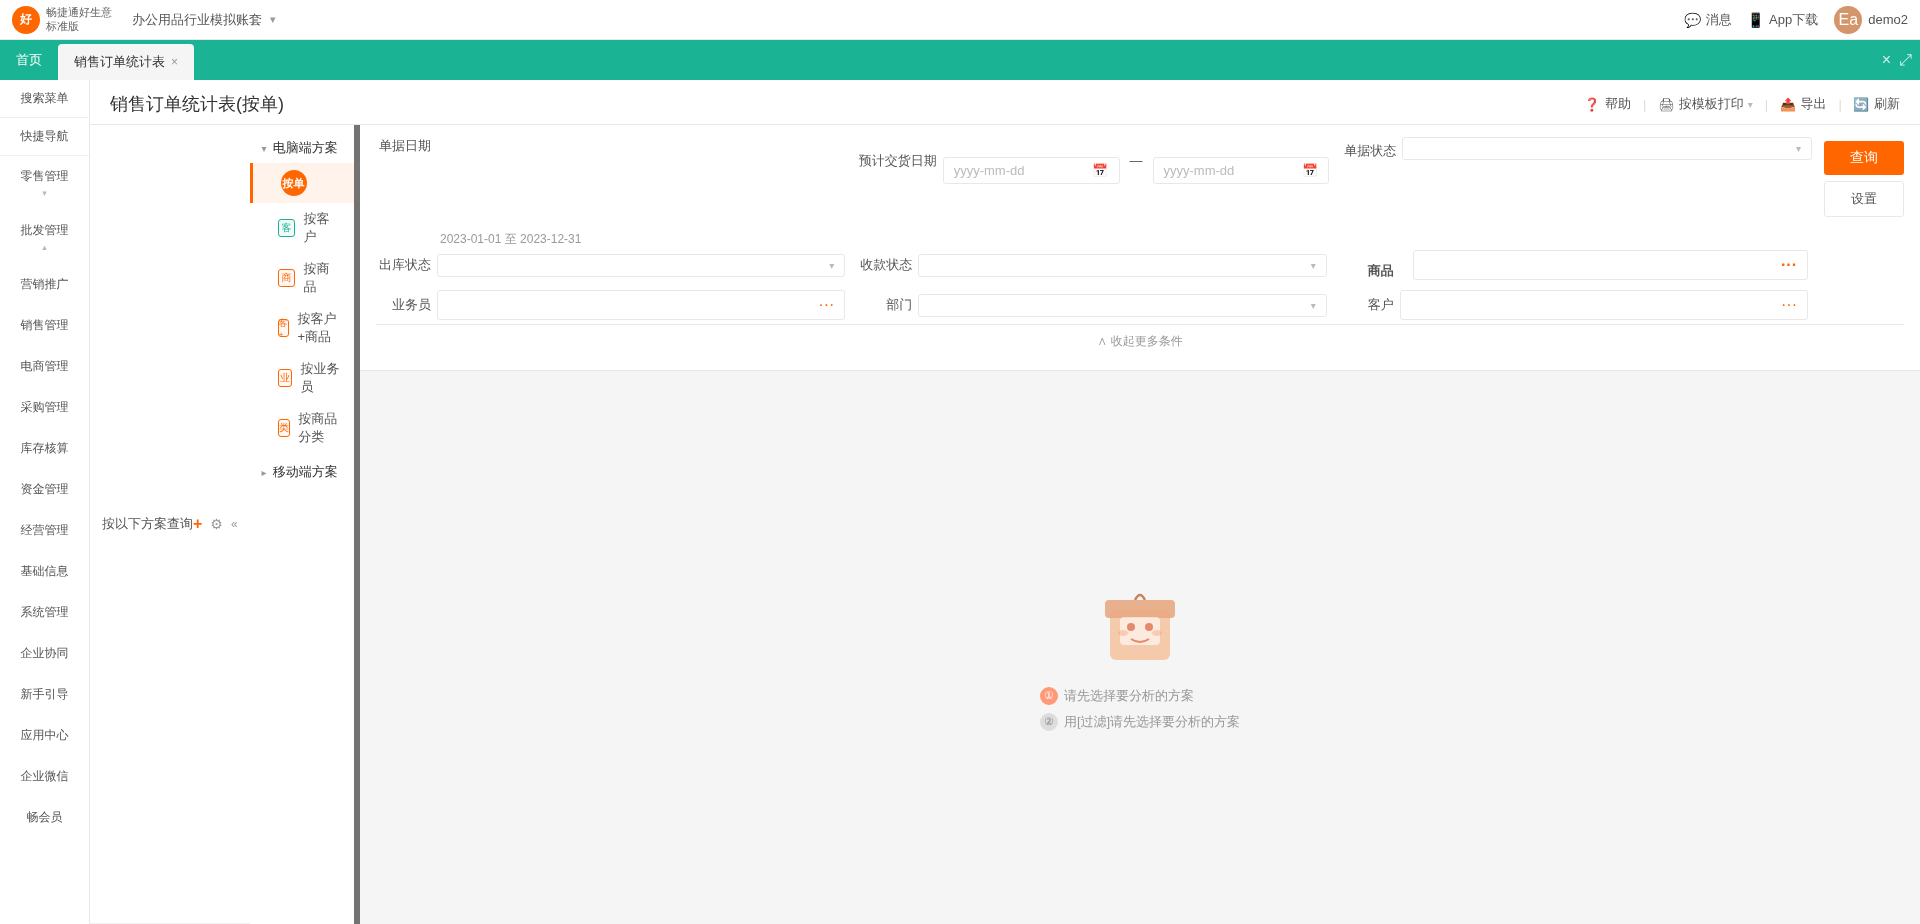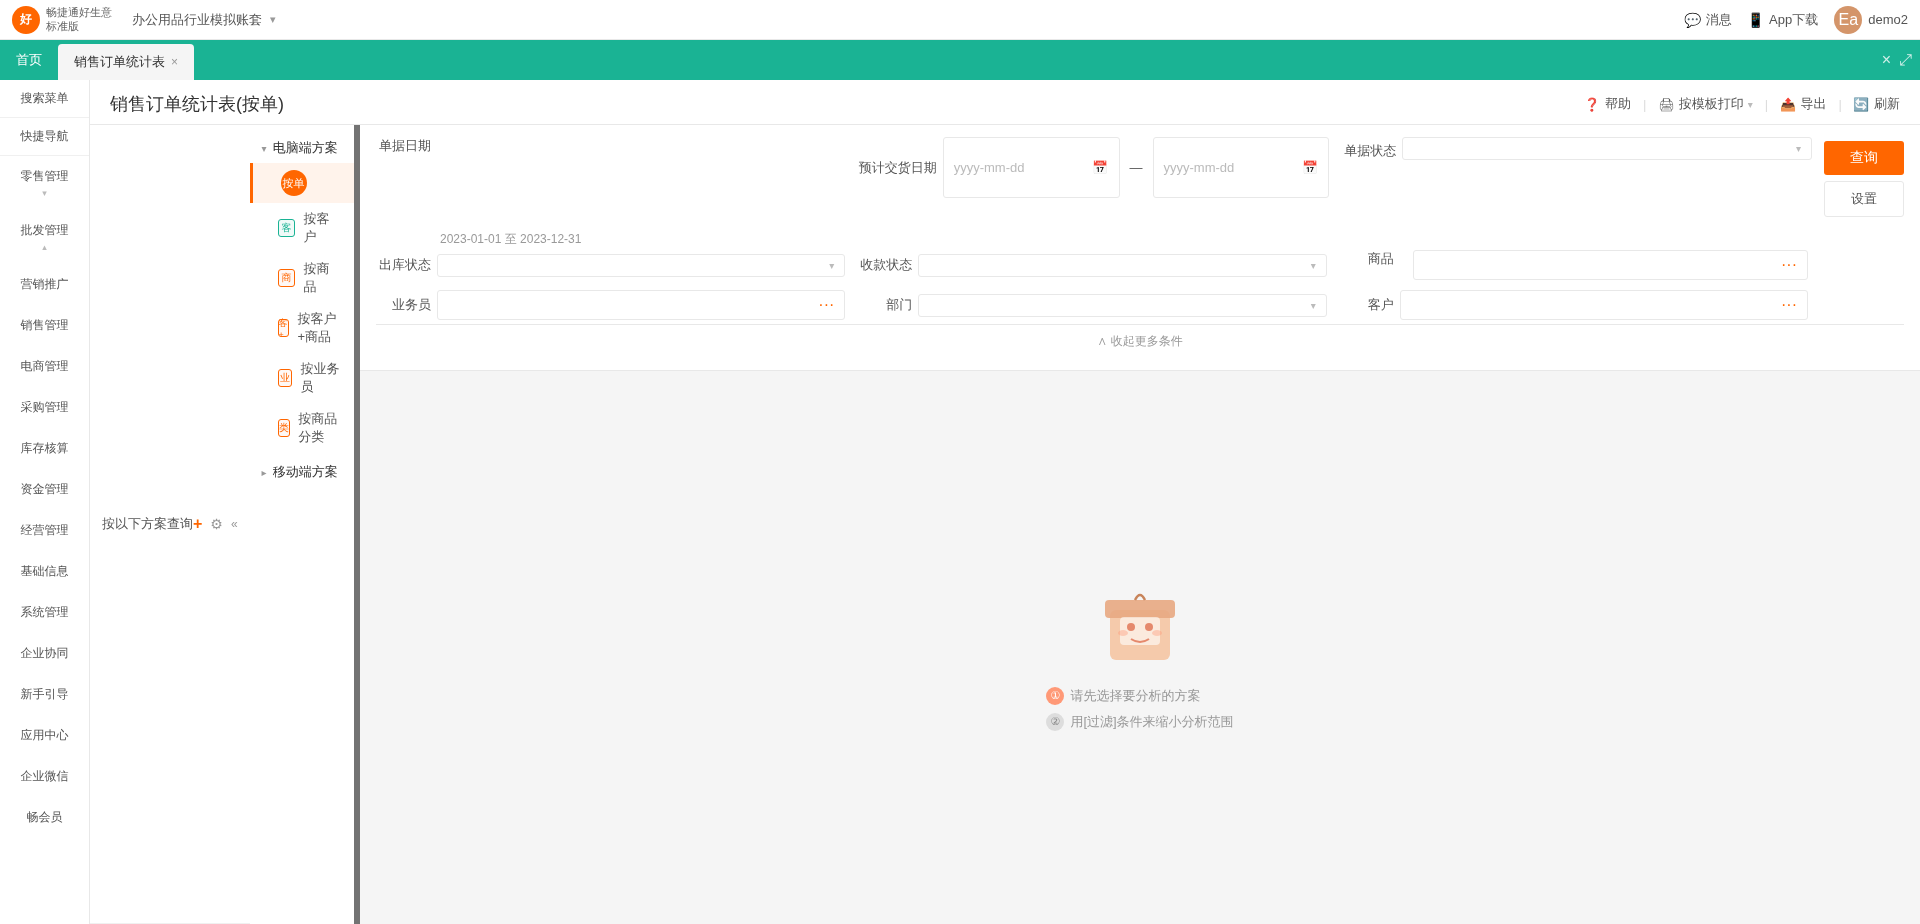--- a/index.html
+++ b/index.html
@@ -49,34 +49,34 @@
     .tree-panel { width: 270px; background: #fff; border-right: 6px solid #737373; flex-shrink: 0; display: flex; flex-direction: row; overflow: hidden; }
     .tree-panel-header { padding: 10px 12px; display: flex; align-items: center; justify-content: space-between; border-bottom: 1px solid #f0f0f0; }
     .tree-panel-title { font-size: 13px; color: #555; }
     .tree-panel-actions { display: flex; align-items: center; gap: 8px; }
     .tree-action-btn { color: #999; cursor: pointer; font-size: 14px; }
     .tree-body { flex: 1; overflow-y: auto; padding: 8px 0; }
     .tree-group { margin-bottom: 4px; }
     .tree-group-header { padding: 6px 12px; display: flex; align-items: center; gap: 6px; cursor: pointer; color: #333; font-size: 13px; }
     .tree-group-icon { color: #999; font-size: 10px; }
     .tree-item { padding: 7px 12px 7px 30px; display: flex; align-items: center; gap: 8px; cursor: pointer; color: #555; font-size: 13px; }
-    .tree-item.active { background: #fff3eb; color: #ff6600; border-left: 3px solid #ff6600; }
+    .tree-item.active { background: #fff3eb; color: #ff6600; border-left: 3px solid #ff6600; font-weight: bold; }
     .tree-item-icon { width: 18px; height: 18px; display: flex; align-items: center; justify-content: center; border-radius: 3px; font-size: 11px; color: #ff6600; border: 1px solid #ff6600; background: #fff8f5; }
     .tree-item-icon.teal { color: #1ab394; border-color: #1ab394; background: #f0faf8; }
 
     
     .filter-panel { flex: 1; background: #f5f5f5; display: flex; flex-direction: column; overflow: hidden; }
     .filter-area { background: #fff; padding: 12px 16px; border-bottom: 1px solid #e8e8e8; flex-shrink: 0; }
     .filter-label { color: #555; font-size: 13px; min-width: 55px; text-align: right; flex-shrink: 0; }
     .date-btn { padding: 4px 10px; border-radius: 3px; border: 1px solid #e8e8e8; background: #fff; color: #555; font-size: 12px; cursor: pointer; }
     .date-btn.active { background: #ff6600; color: #fff; border-color: #ff6600; border-radius: 50px; }
     .filter-select-wrap { flex: 1; min-width: 160px; border: 1px solid #e8e8e8; border-radius: 3px; background: #fff; font-size: 13px; color: #555; display: flex; align-items: center; justify-content: space-between; padding: 5px 10px; cursor: pointer; }
     .filter-select-wrap .arrow { color: #bbb; font-size: 10px; }
     .filter-input-wrap { flex: 1; min-width: 160px; border: 1px solid #e8e8e8; border-radius: 3px; background: #fff; font-size: 13px; color: #bbb; display: flex; align-items: center; padding: 5px 10px; }
-    .filter-date-wrap { flex: 1; min-width: 140px; border: 1px solid #e8e8e8; border-radius: 3px; background: #fff; font-size: 13px; color: #bbb; display: flex; align-items: center; justify-content: space-between; padding: 22px 10px; }
+    .filter-date-wrap { flex: 1; min-width: 140px; border: 1px solid #e8e8e8; border-radius: 3px; background: #fff; font-size: 13px; color: #bbb; display: flex; align-items: center; justify-content: space-between; padding: 5px 10px; margin-top: 20px; }
     .filter-date-wrap .cal-icon { color: #ff9966; font-size: 13px; }
     .date-separator { color: #555; padding: 0 4px; font-size: 13px; }
     .filter-ellipsis { color: #ff6600; font-size: 16px; cursor: pointer; }
 
     .collapse-bar { text-align: center; padding: 8px; background: #fff; border-top: 1px solid #e8e8e8; cursor: pointer; color: #999; font-size: 12px; }
 
     .query-btn { background: #ff6600; color: #fff; border: none; padding: 8px 24px; border-radius: 3px; font-size: 14px; cursor: pointer; min-width: 80px; }
     .settings-btn { background: #fff; color: #555; border: 1px solid #e8e8e8; padding: 8px 16px; border-radius: 3px; font-size: 13px; cursor: pointer; display: block; width: 80px; text-align: center; margin-top: 6px; }
     .btn-group-right { display: flex; flex-direction: column; align-items: flex-end; padding: 4px 0; }
 
@@ -320,21 +320,21 @@
                 <span class="arrow">▾</span>
               </div>
             </div>
             <div style="display:flex;align-items:center;gap:6px;flex:1;">
               <span class="filter-label">收款状态</span>
               <div class="filter-select-wrap" style="flex:1;">
                 <span></span>
                 <span class="arrow">▾</span>
               </div>
             </div>
-            <div style="display:flex;align-items:flex-start;gap:19px;flex:1;">
+            <div style="display:flex;align-items:flex-end;gap:19px;flex:1;font-weight:bold;">
               <span class="filter-label">商品</span>
               <div class="filter-input-wrap" style="flex:1;">
                 <span style="flex:1;"></span>
                 <span class="filter-ellipsis">···</span>
               </div>
             </div>
             <div style="width:84px;flex-shrink:0;"></div>
           </div>
 
           <div style="display:flex;align-items:center;gap:12px;margin-bottom:4px;">
@@ -388,21 +388,21 @@
 
             <path d="M50 35 Q55 25 60 35" stroke="#c8845a" stroke-width="2.5" fill="none"></path>
           </svg>
           <div class="empty-hints">
             <div class="empty-hint">
               <div class="hint-number" style="background:#ff9977;color:#fff;">①</div>
               <span>请先选择要分析的方案</span>
             </div>
             <div class="empty-hint">
               <div class="hint-number" style="background:#ddd;color:#888;">②</div>
-              <span>用[过滤]条件来缩小分析范围</span>
+              <span>用[过滤]请先选择要分析的方案</span>
             </div>
           </div>
         </div>
 
       </div>
     </div>
   </div>
 </div>
 
 </body></html>

